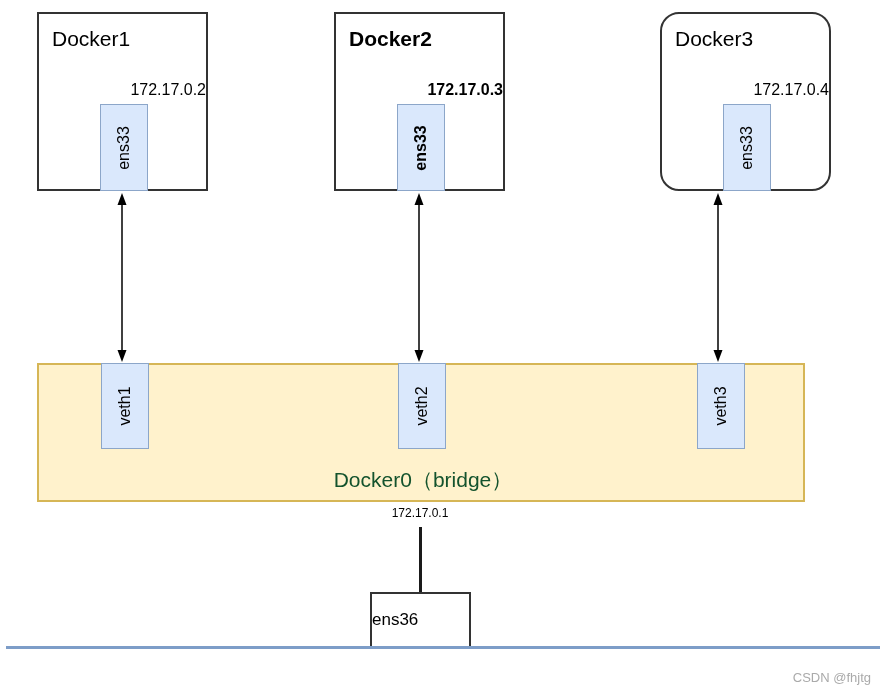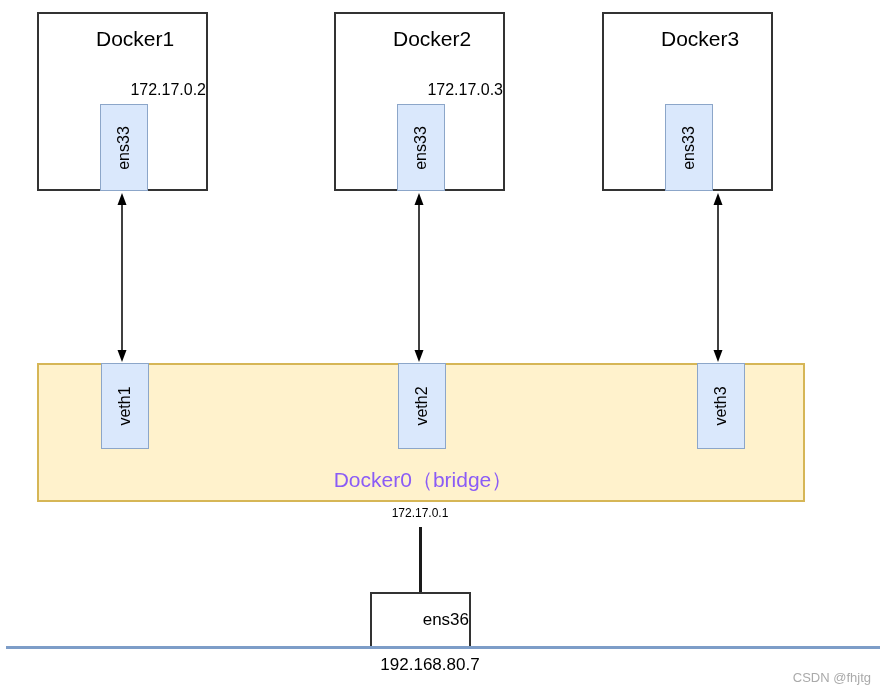--- a/index.html
+++ b/index.html
@@ -19,30 +19,29 @@
   
   .docker-box {
     position: absolute;
     top: 12px;
     width: 171px;
     height: 179px;
     background: #ffffff;
     border: 2px solid #333333;
   }
   .docker-box.b1 { left: 37px; }
-  .docker-box.b2 { left: 334px; }
-  .docker-box.b3 { left: 602px; }
+  .docker-box.b2 { left: 334px; font-weight: bold; }
+  .docker-box.b3 { left: 660px; border-radius: 19px; }
   .docker-title {
     position: absolute;
     left: 13px;
     top: 13px;
     font-size: 21px;
     color: #000000;
     white-space: nowrap;
-    margin-left: 44px;
   }
   .docker-ip {
     position: absolute;
     left: 0; right: 0;
     top: 67px;
     text-align: right;
     font-size: 16px;
   }
 
   
@@ -91,21 +90,21 @@
   .veth { top: -2px; height: 86px; }
   .veth.v1 { left: 62px; }
   .veth.v2 { left: 359px; }
   .veth.v3 { left: 658px; }
   .bridge-label {
     position: absolute;
     left: 4px; right: 0;
     bottom: 6px;
     text-align: center;
     font-size: 21px;
-    color: #8b5cf6;
+    color: #14532d;
   }
   .bridge-ip {
     position: absolute;
     left: 340px;
     top: 506px;
     width: 160px;
     text-align: center;
     font-size: 12px;
   }
 
@@ -123,21 +122,21 @@
   .ens36-box {
     position: absolute;
     left: 370px;
     top: 592px;
     width: 101px;
     height: 56px;
     background: #ffffff;
     border: 2px solid #333333;
     display: flex;
     align-items: center;
-    justify-content: flex-end;
+    justify-content: flex-start;
     font-size: 17px;
   }
 
   
   .network-line {
     position: absolute;
     left: 6px;
     top: 646px;
     width: 874px;
     height: 3px;
@@ -176,20 +175,21 @@
   <div class="docker-box b2">
     <div class="docker-title">Docker2</div>
     <div class="docker-ip">172.17.0.3</div>
     <div class="iface-box ens33">
       <span class="vtext">ens33</span>
     </div>
   </div>
 
   <div class="docker-box b3">
     <div class="docker-title">Docker3</div>
+    <div class="docker-ip">172.17.0.4</div>
     <div class="iface-box ens33">
       <span class="vtext">ens33</span>
     </div>
   </div>
 
   <svg class="conn-arrow a1" viewBox="0 0 16 171">
     <line x1="8" y1="10" x2="8" y2="161" stroke="#000" stroke-width="1.5"></line>
     <polygon points="8,1 3.5,13 12.5,13" fill="#000"></polygon>
     <polygon points="8,170 3.5,158 12.5,158" fill="#000"></polygon>
   </svg>
@@ -220,17 +220,16 @@
   <div class="bridge-ip">172.17.0.1</div>
 
   <div class="host-connector"></div>
 
   <div class="ens36-box">
     <span>ens36</span>
   </div>
 
   <div class="network-line"></div>
 
-  <div class="network-ip">192.168.80.7</div>
 
   <div class="watermark">CSDN @fhjtg</div>
 
 </div>
 
 </body></html>

